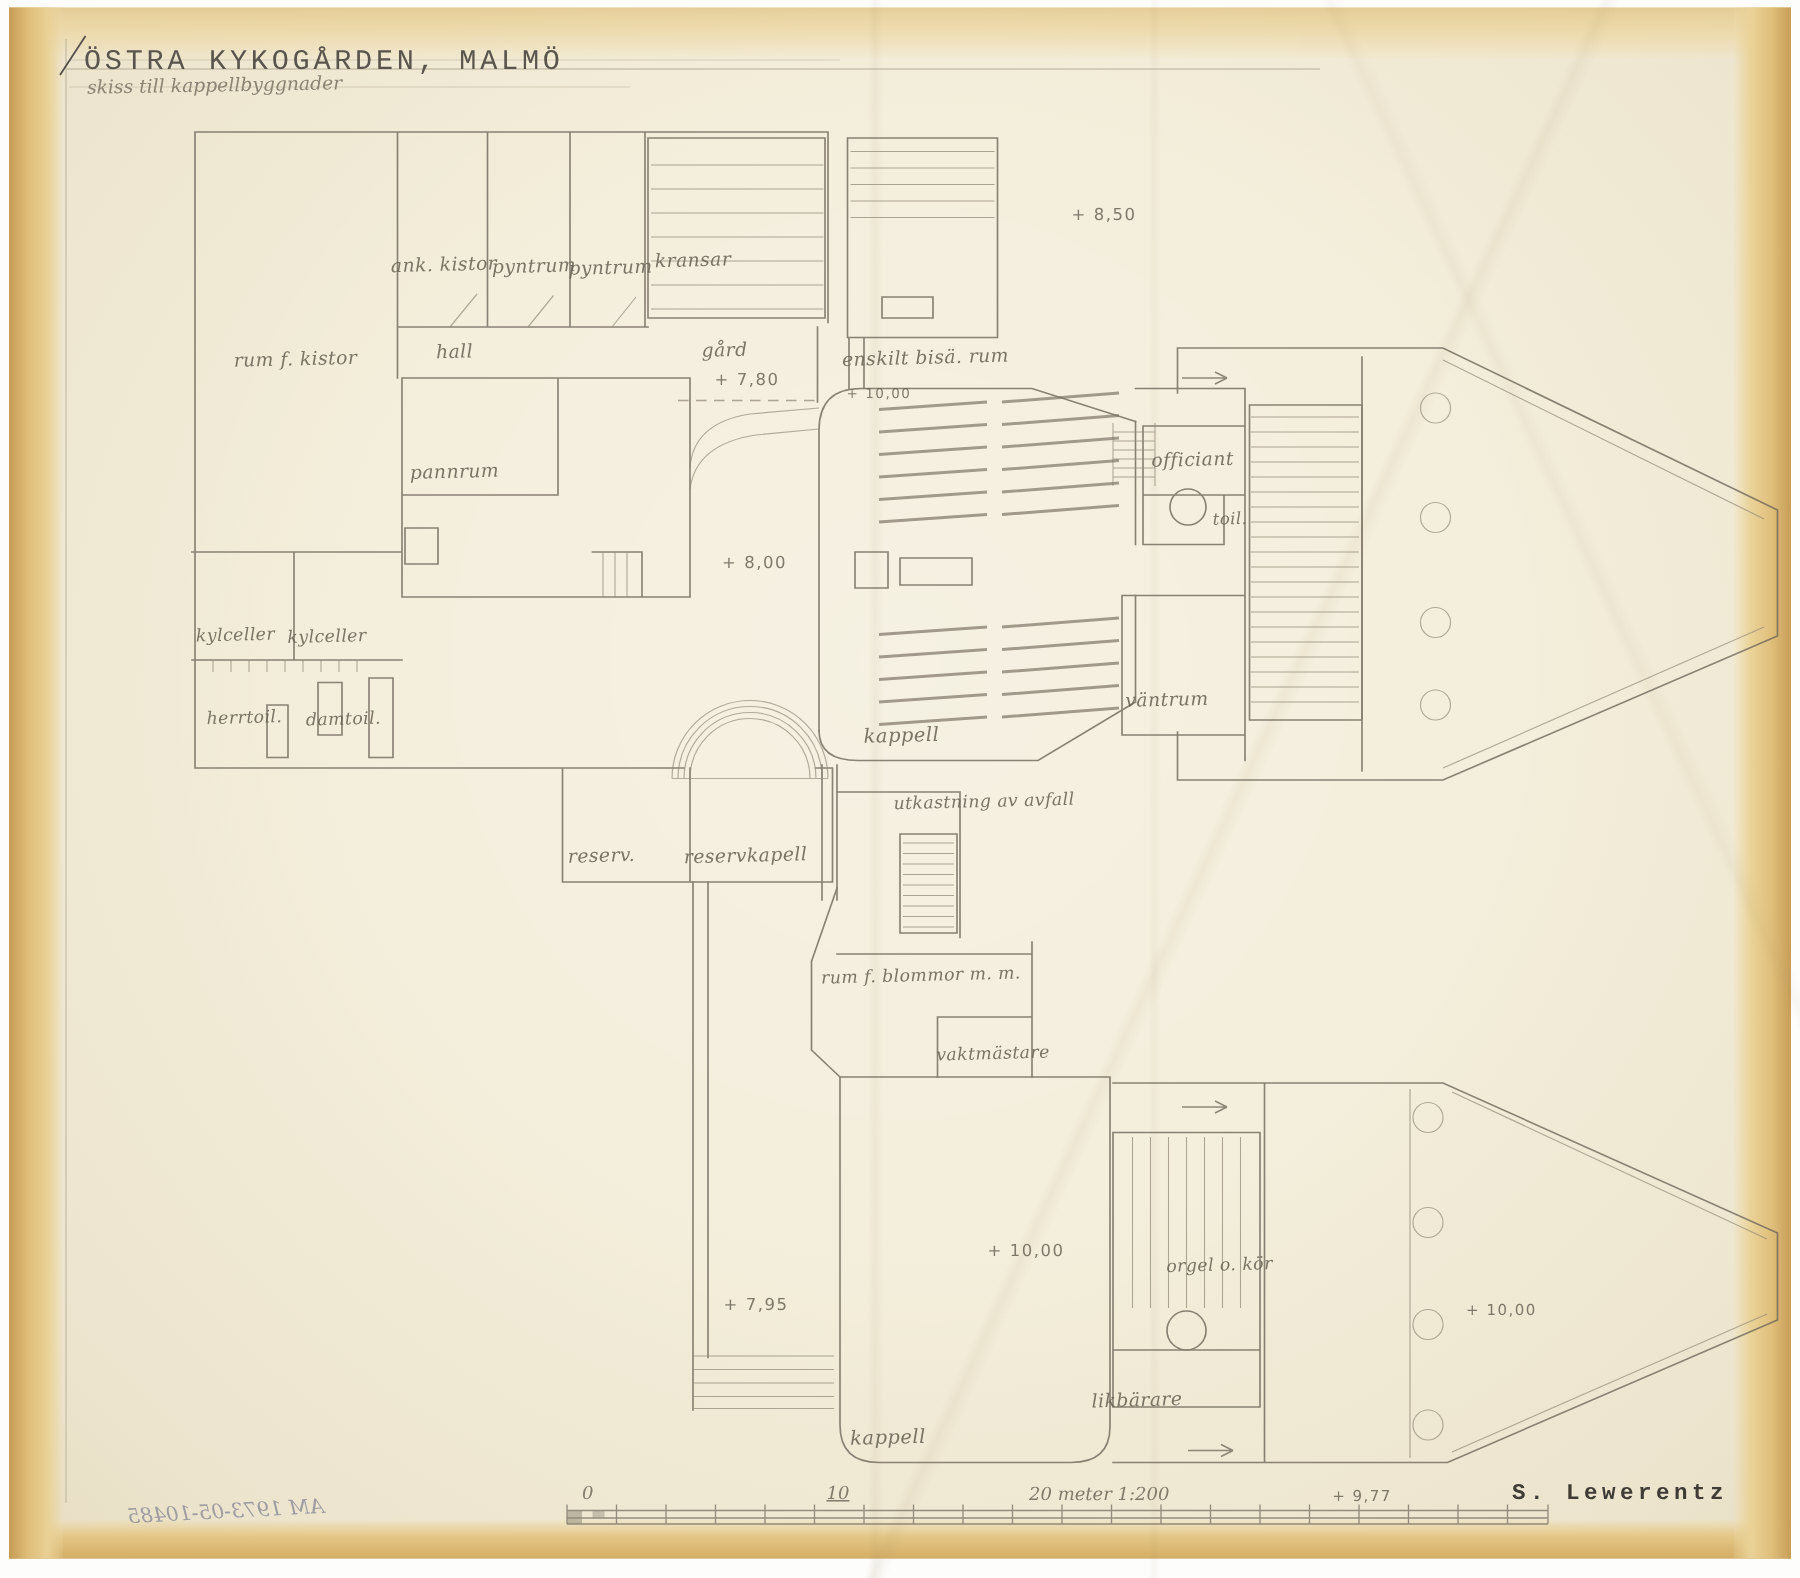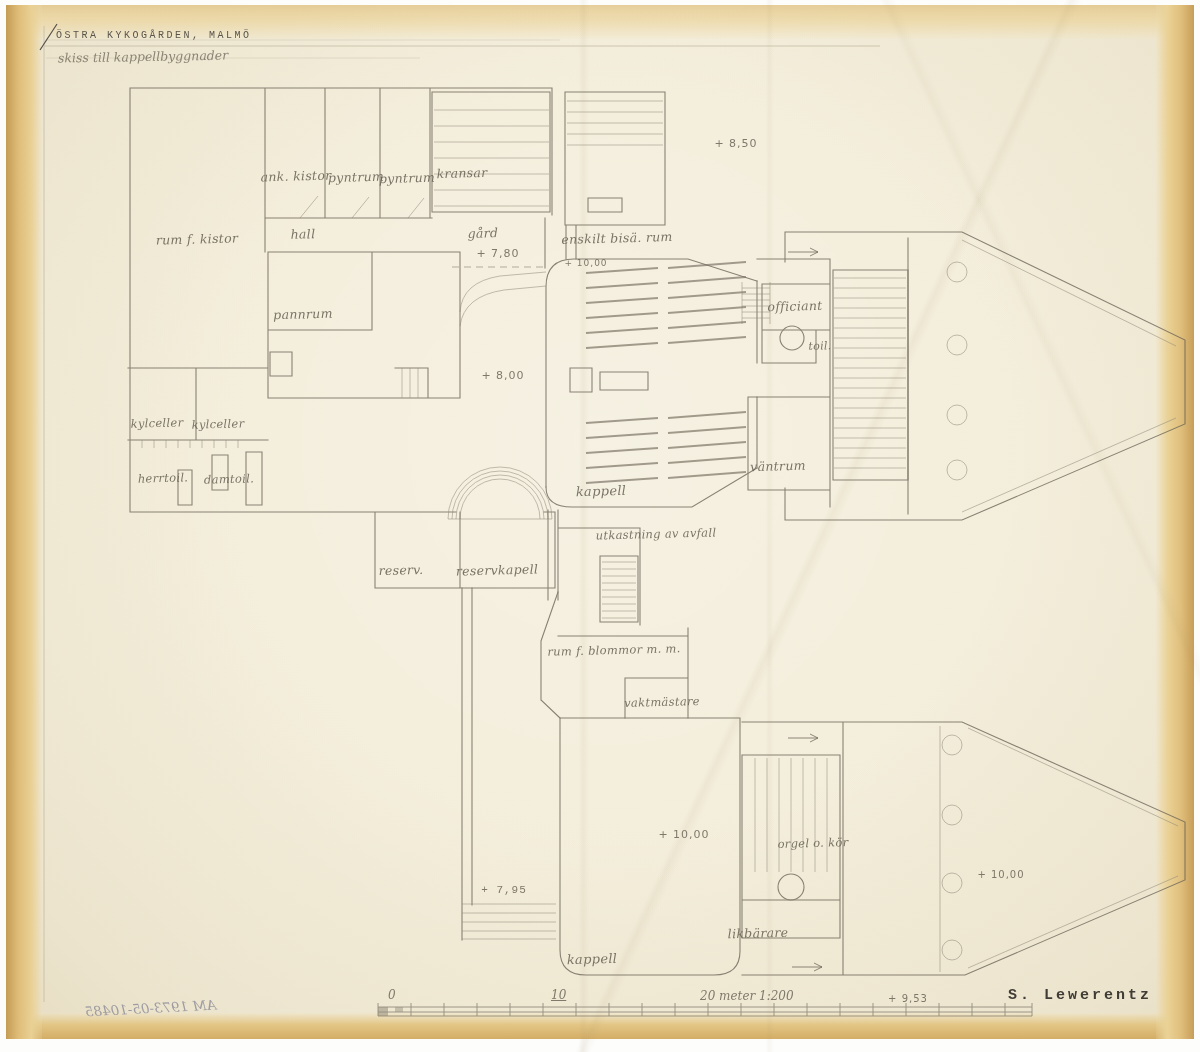--- a/index.html
+++ b/index.html
@@ -26,21 +26,21 @@
      radial-gradient(ellipse at 50% 42%,rgba(255,255,255,.22),transparent 62%);}
   svg{position:absolute;left:0;top:0;}
   
   .hw{position:absolute;transform:translate(-50%,-50%) rotate(-1.5deg);
       font-family:"DejaVu Serif",serif;font-style:italic;color:#6a6456;font-size:12.5px;
       white-space:nowrap;letter-spacing:.3px;opacity:.88;}
   .elev{position:absolute;transform:translate(-50%,-50%);
       font-family:"DejaVu Sans",sans-serif;color:#625c4f;font-size:11px;
       white-space:nowrap;letter-spacing:1px;opacity:.8;}
   #title-main{position:absolute;left:56px;top:30px;font-family:"Liberation Mono",monospace;
-      font-size:10px;letter-spacing:2.5px;color:#5a554c;white-space:nowrap;}
+      font-size:19px;letter-spacing:2.5px;color:#5a554c;white-space:nowrap;}
   #title-sub{position:absolute;left:58px;top:49px;font-family:"DejaVu Serif",serif;font-style:italic;
       font-size:12.5px;color:#8b8474;white-space:nowrap;transform:rotate(-1deg);}
   .scale-txt{position:absolute;font-family:"DejaVu Serif",serif;font-style:italic;
       font-size:12px;color:#6d675a;white-space:nowrap;opacity:.85;}
   #signature{position:absolute;left:1008px;top:987px;font-family:"Liberation Mono",monospace;
       font-weight:bold;font-size:15px;letter-spacing:3px;color:#3f3c36;white-space:nowrap;}
   #stamp{position:absolute;left:58px;top:1000px;font-family:"DejaVu Serif",serif;font-style:italic;
       font-size:13.5px;color:#90909a;white-space:nowrap;opacity:.85;
       transform:scaleX(-1) rotate(3deg);transform-origin:center;width:185px;text-align:center;}
 </style>
@@ -148,21 +148,21 @@
     </g>
   </svg>
 
   <div>
     <div id="title-main">ÖSTRA KYKOGÅRDEN, MALMÖ</div>
     <div id="title-sub">skiss till kappellbyggnader</div>
   </div>
 
   <span class="scale-txt" style="left:388px;top:988px;">0</span>
   <span class="scale-txt" style="left:551px;top:988px;text-decoration:underline;">10</span>
-  <span class="scale-txt" style="left:700px;top:989px;text-align:right;">20 meter 1:200</span>
+  <span class="scale-txt" style="left:686px;top:989px;text-align:right;">20 meter 1:200</span>
 
   <div id="signature">S. Lewerentz</div>
 
   <div id="stamp">AM 1973-05-10485</div>
 
   <div id="labels-layer">
       <span class="hw" style="left: 296px; top: 176px;">ank. kistor</span>
       <span class="hw" style="left: 356px; top: 177px;">pyntrum</span>
       <span class="hw" style="left: 407px; top: 178px;">pyntrum</span>
       <span class="hw" style="left: 462px; top: 173px;">kransar</span>
@@ -185,17 +185,17 @@
       <span class="hw" style="left: 614px; top: 650px; font-size: 11.5px;">rum f. blommor m. m.</span>
       <span class="hw" style="left: 662px; top: 702px; font-size: 11.5px;">vaktmästare</span>
       <span class="hw" style="left: 813px; top: 843px; font-size: 11.5px;">orgel o. kör</span>
       <span class="hw" style="left: 758px; top: 933px;">likbärare</span>
       <span class="hw" style="left: 592px; top: 959px; font-size: 13px;">kappell</span>
       <span class="elev" style="left: 736px; top: 143px;">+ 8,50</span>
       <span class="elev" style="left: 498px; top: 253px;">+ 7,80</span>
       <span class="elev" style="left: 586px; top: 263px; font-size: 9px;">+ 10,00</span>
       <span class="elev" style="left: 503px; top: 344px; margin-top: 31px;">+ 8,00</span>
       <span class="elev" style="left: 684px; top: 834px;">+ 10,00</span>
-      <span class="elev" style="left: 504px; top: 890px; font-family: Liberation Mono, monospace;">+ 7,95</span>
+      <span class="elev" style="left: 504px; top: 870px;">+ 7,95</span>
       <span class="elev" style="left: 1001px; top: 874px; font-size: 10px;">+ 10,00</span>
-      <span class="elev" style="left: 908px; top: 998px; font-size: 10px;">+ 9,53</span>
+      <span class="elev" style="left: 908px; top: 998px; font-size: 10px;">+ 9,77</span>
     </div>
 </div>
 
 </body></html>

